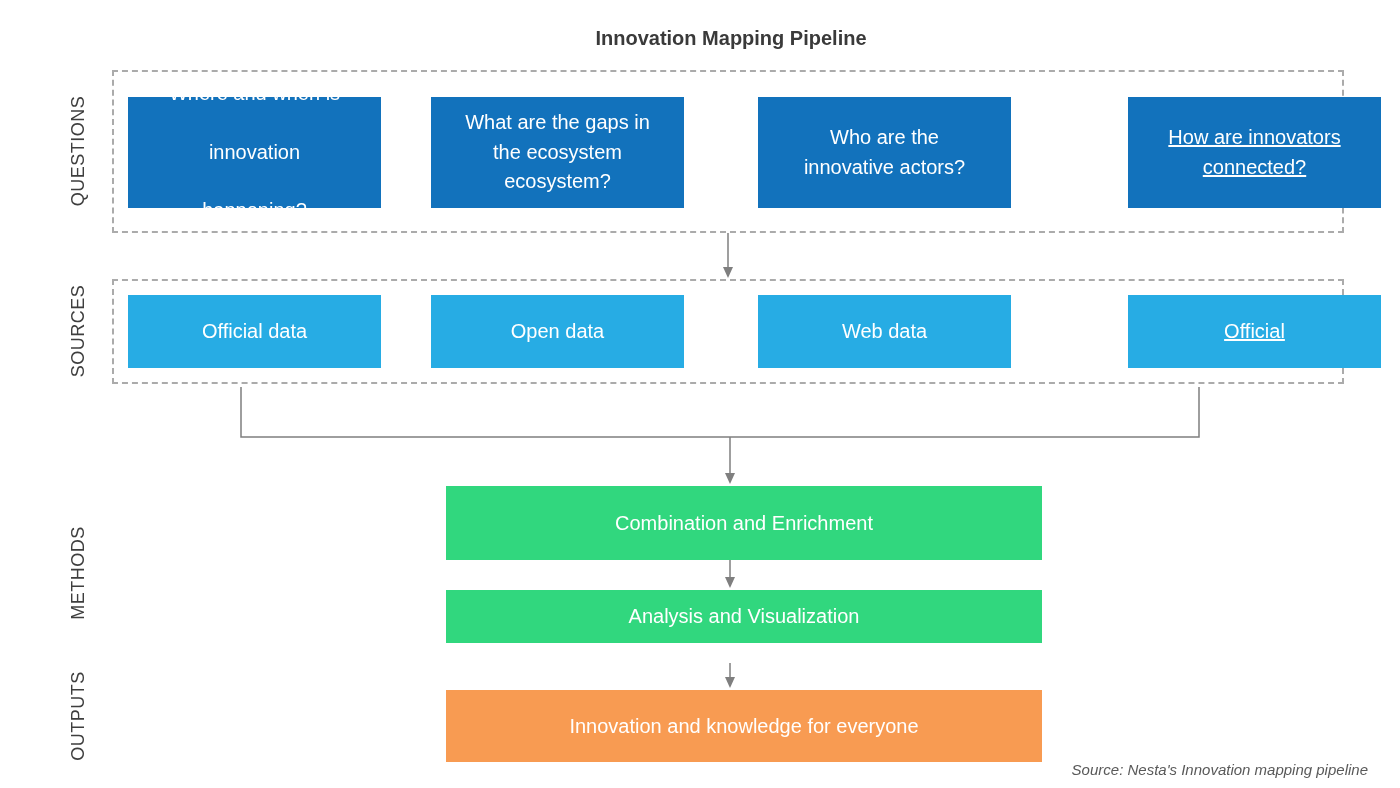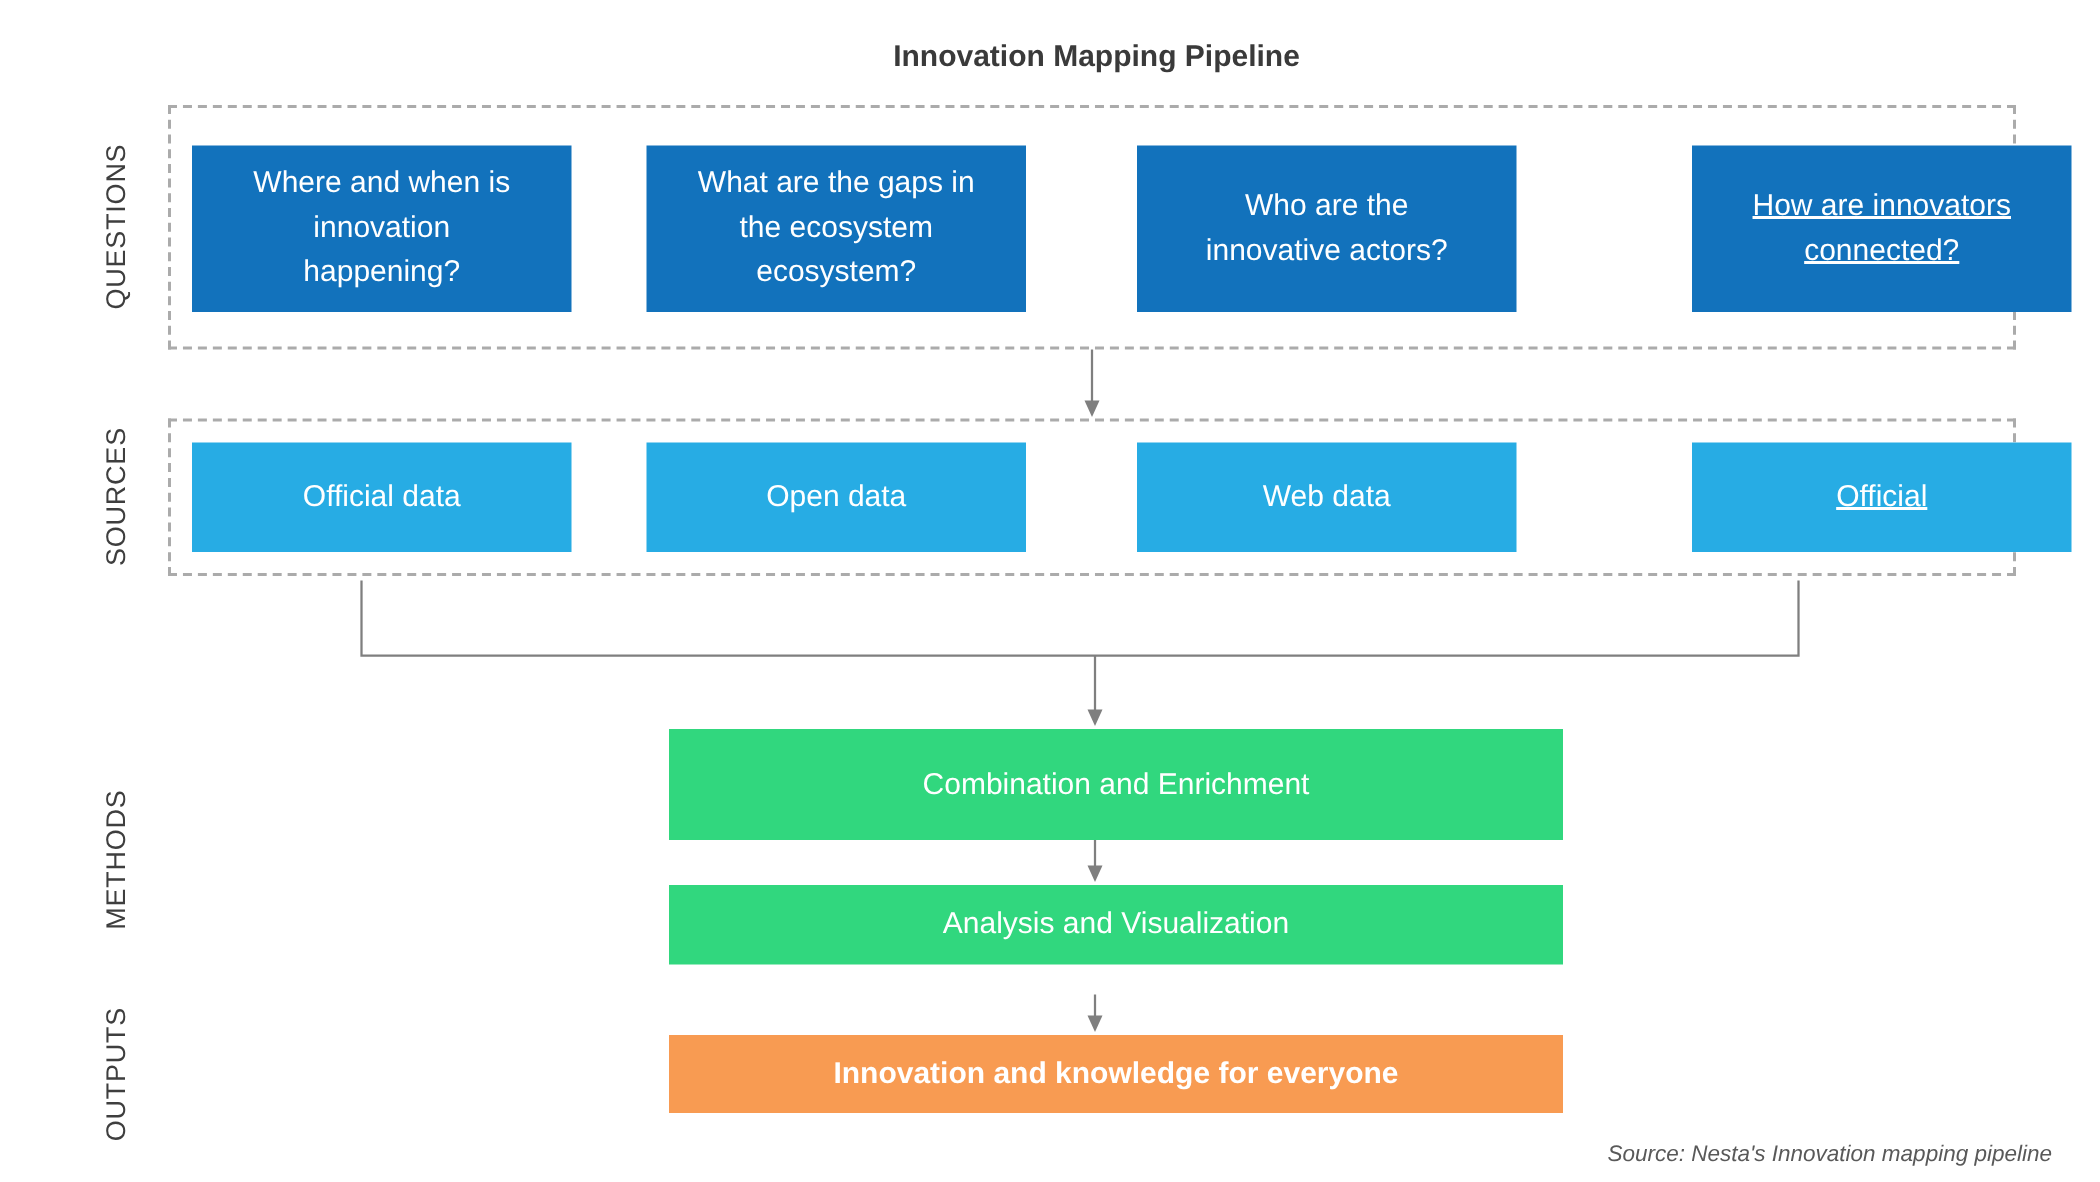--- a/index.html
+++ b/index.html
@@ -62,33 +62,33 @@
     width: 253px;
     background: var(--question-box, #1272bc);
     line-height: 1.48;
   }
   .s-box {
     top: 295px;
     height: 73px;
     width: 253px;
     background: var(--source-box, #27ace4);
   }
-  .pos-1 { left: 128px; }
+  .pos-1 { left: 128px; gap: 29px; }
   .pos-2 { left: 431px; }
   .pos-3 { left: 758px; }
   .pos-4 { left: 1128px; text-decoration: underline; }
 
   .wide-box {
     left: 446px;
     width: 596px;
   }
   .method-box { background: var(--method-box, #31d77e); }
   .m-box-1 { top: 486px; height: 74px; }
   .m-box-2 { top: 590px; height: 53px; }
-  .o-box   { top: 690px; height: 52px; background: var(--output-box, #f89b52); font-weight: bold; }
+  .o-box   { top: 690px; height: 72px; background: var(--output-box, #f89b52); }
 
   .box .line { display: block; }
 
   .connectors {
     position: absolute;
     top: 0; left: 0;
     width: 1400px;
     height: 788px;
     pointer-events: none;
   }

